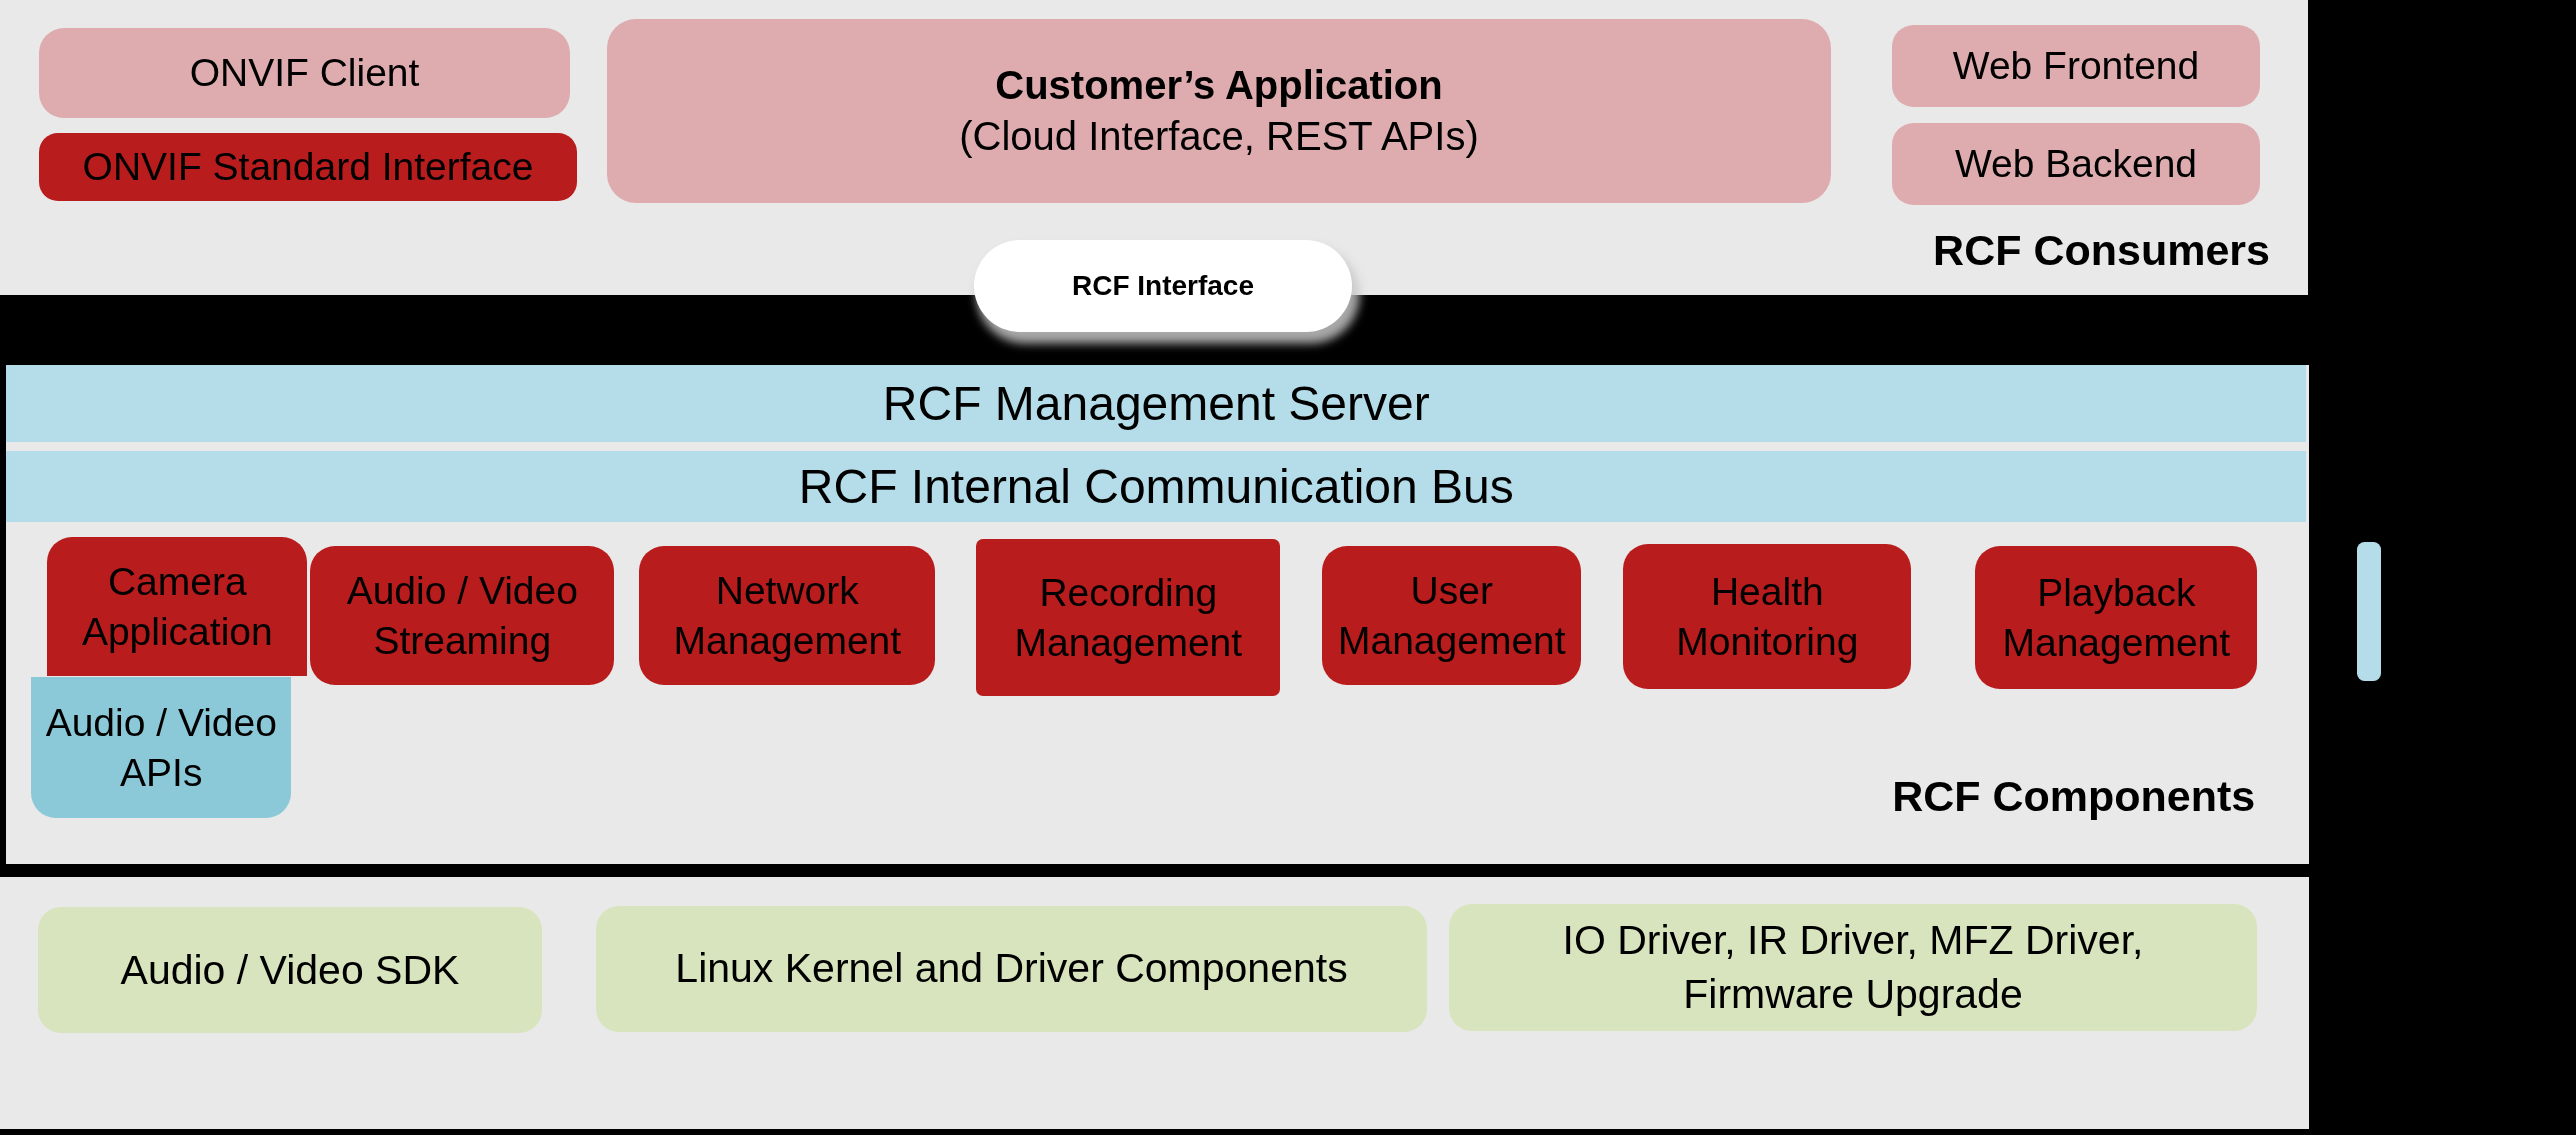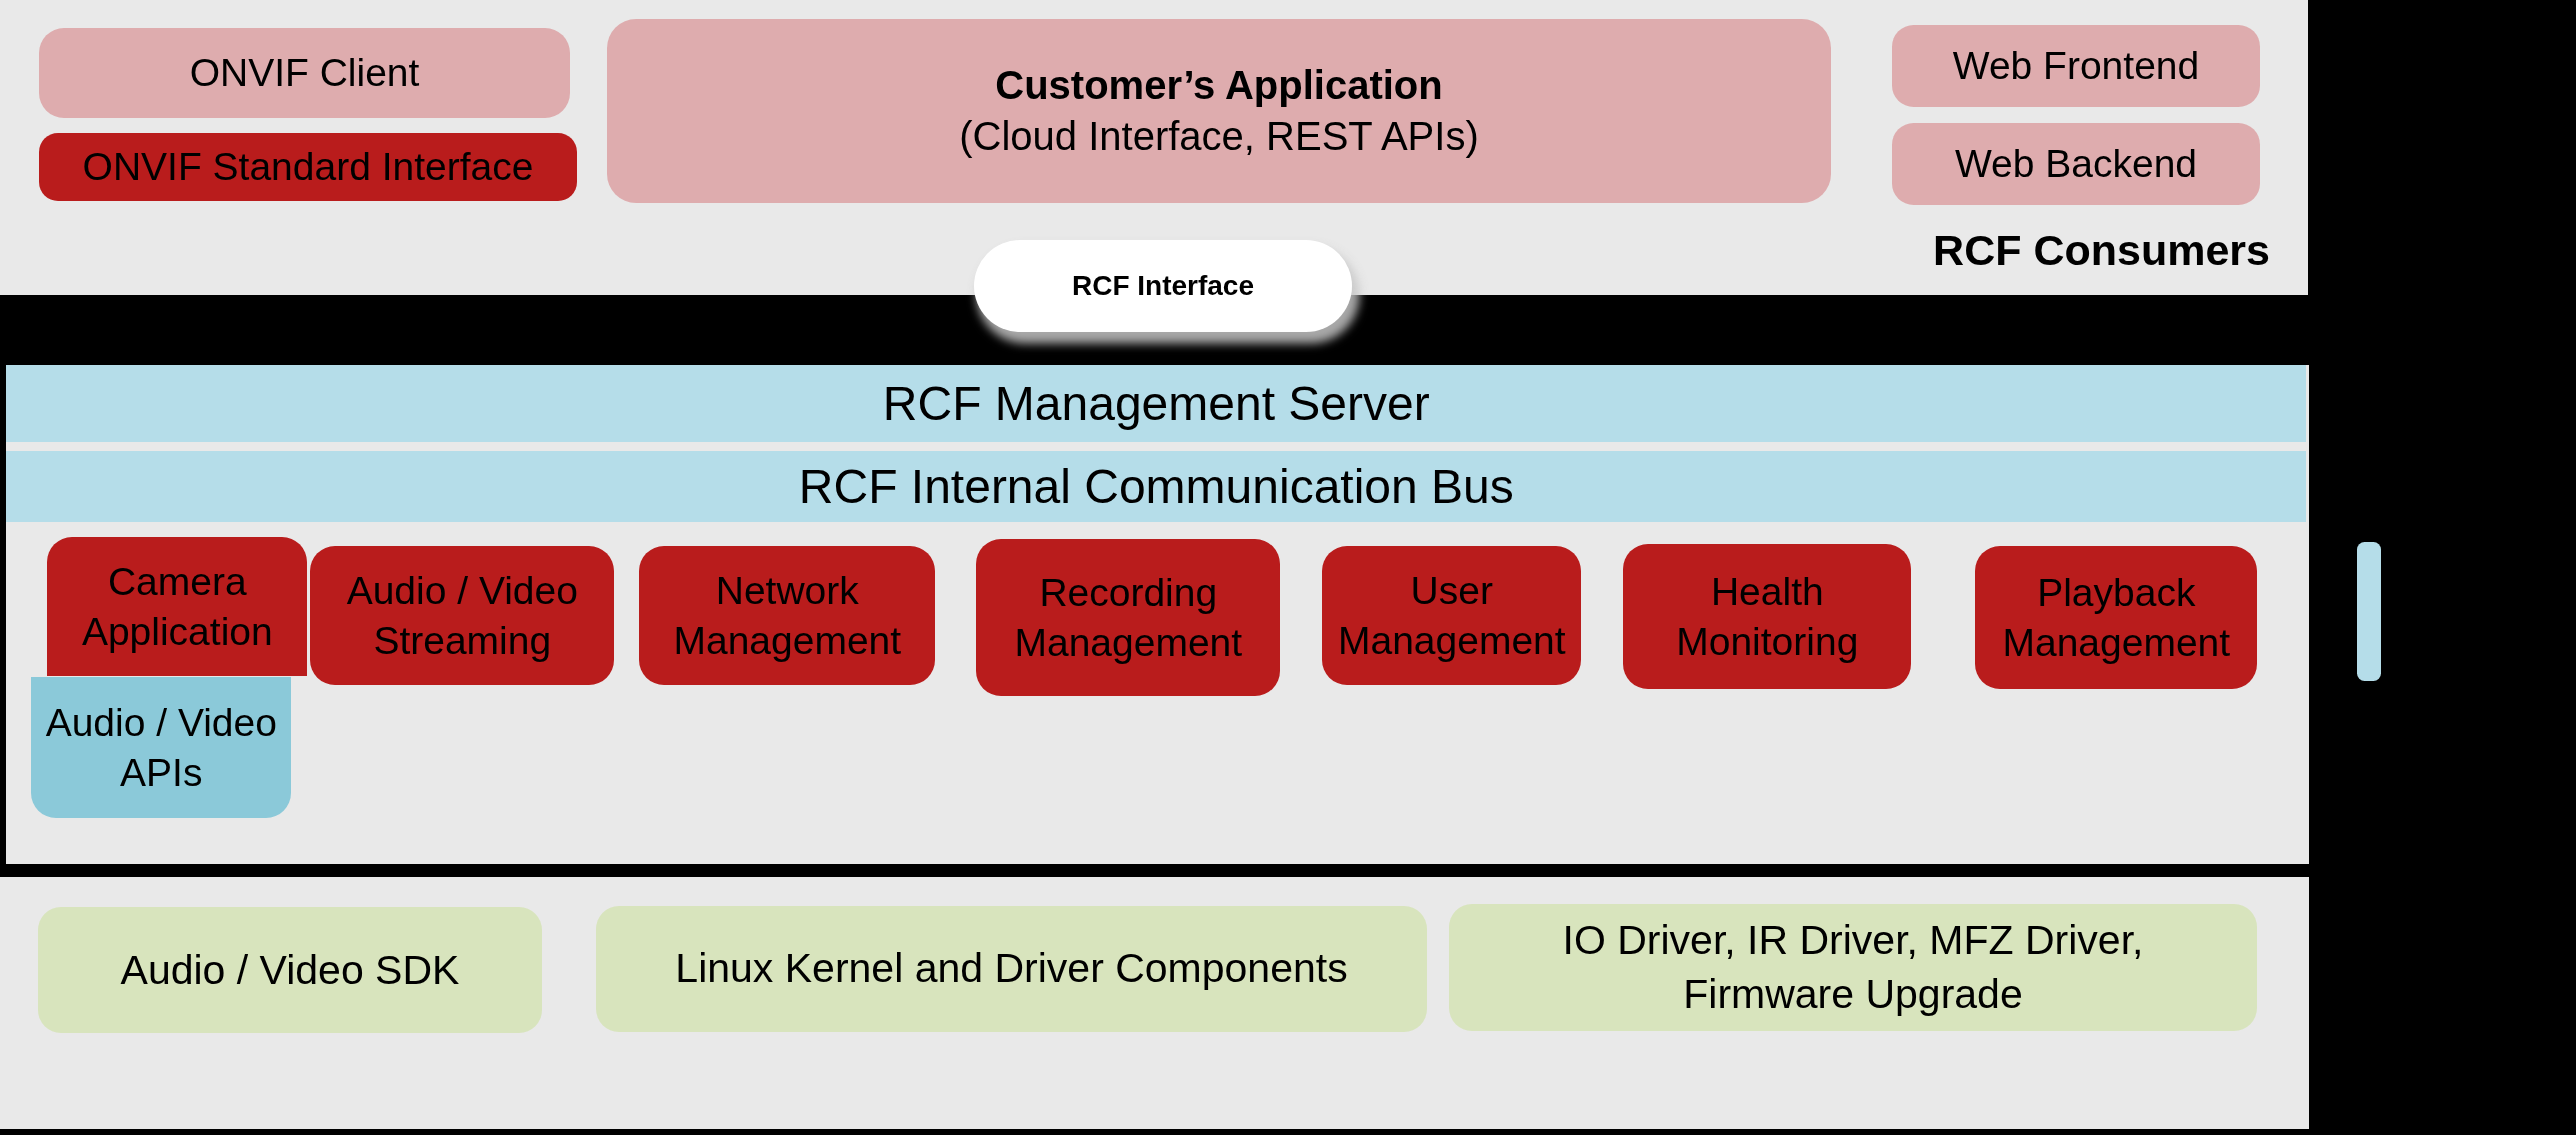--- a/index.html
+++ b/index.html
@@ -47,21 +47,21 @@
     position:absolute;left:0;width:2300px;background:#b5dde9;
     display:flex;align-items:center;justify-content:center;font-size:48px;
   }
   .bar1{top:0;height:77px;}
   .bar2{top:86px;height:71px;}
 
   
   .m1{left:41px;top:172px;width:260px;height:139px;border-radius:25px 25px 0 0;}
   .m2{left:304px;top:181px;width:304px;height:139px;border-radius:25px;}
   .m3{left:633px;top:181px;width:296px;height:139px;border-radius:25px;}
-  .m4{left:970px;top:174px;width:304px;height:157px;border-radius:25px;}
+  .m4{left:970px;top:174px;width:304px;height:157px;border-radius:7px;}
   .m5{left:1316px;top:181px;width:259px;height:139px;border-radius:25px;}
   .m6{left:1617px;top:179px;width:288px;height:145px;border-radius:25px;}
   .m7{left:1969px;top:181px;width:282px;height:143px;border-radius:25px;}
   .avapis{left:25px;top:312px;width:260px;height:141px;border-radius:0 0 25px 25px;}
 
   
   .g1{left:38px;top:30px;width:504px;height:126px;border-radius:23px;font-size:41px;}
   .g2{left:596px;top:28.5px;width:831px;height:126px;border-radius:23px;font-size:41px;}
   .g3{left:1449px;top:27px;width:808px;height:127px;border-radius:23px;font-size:41px;line-height:1.3;}
 
@@ -102,20 +102,21 @@
     <div class="box blue m5">User
 Management</div>
     <div class="box blue m6">Health
 Monitoring</div>
     <div class="box blue m7">Playback
 Management</div>
 
     <div class="box dblue avapis">Audio / Video
 APIs</div>
 
+    <div class="layer-label components-label">RCF Components</div>
   </section>
 
   <section class="panel panel-bottom">
     <div class="box green g1">Audio / Video SDK</div>
     <div class="box green g2">Linux Kernel and Driver Components</div>
     <div class="box green g3">IO Driver, IR Driver, MFZ Driver,
 Firmware Upgrade</div>
   </section>
 
   <div class="accent"></div>

